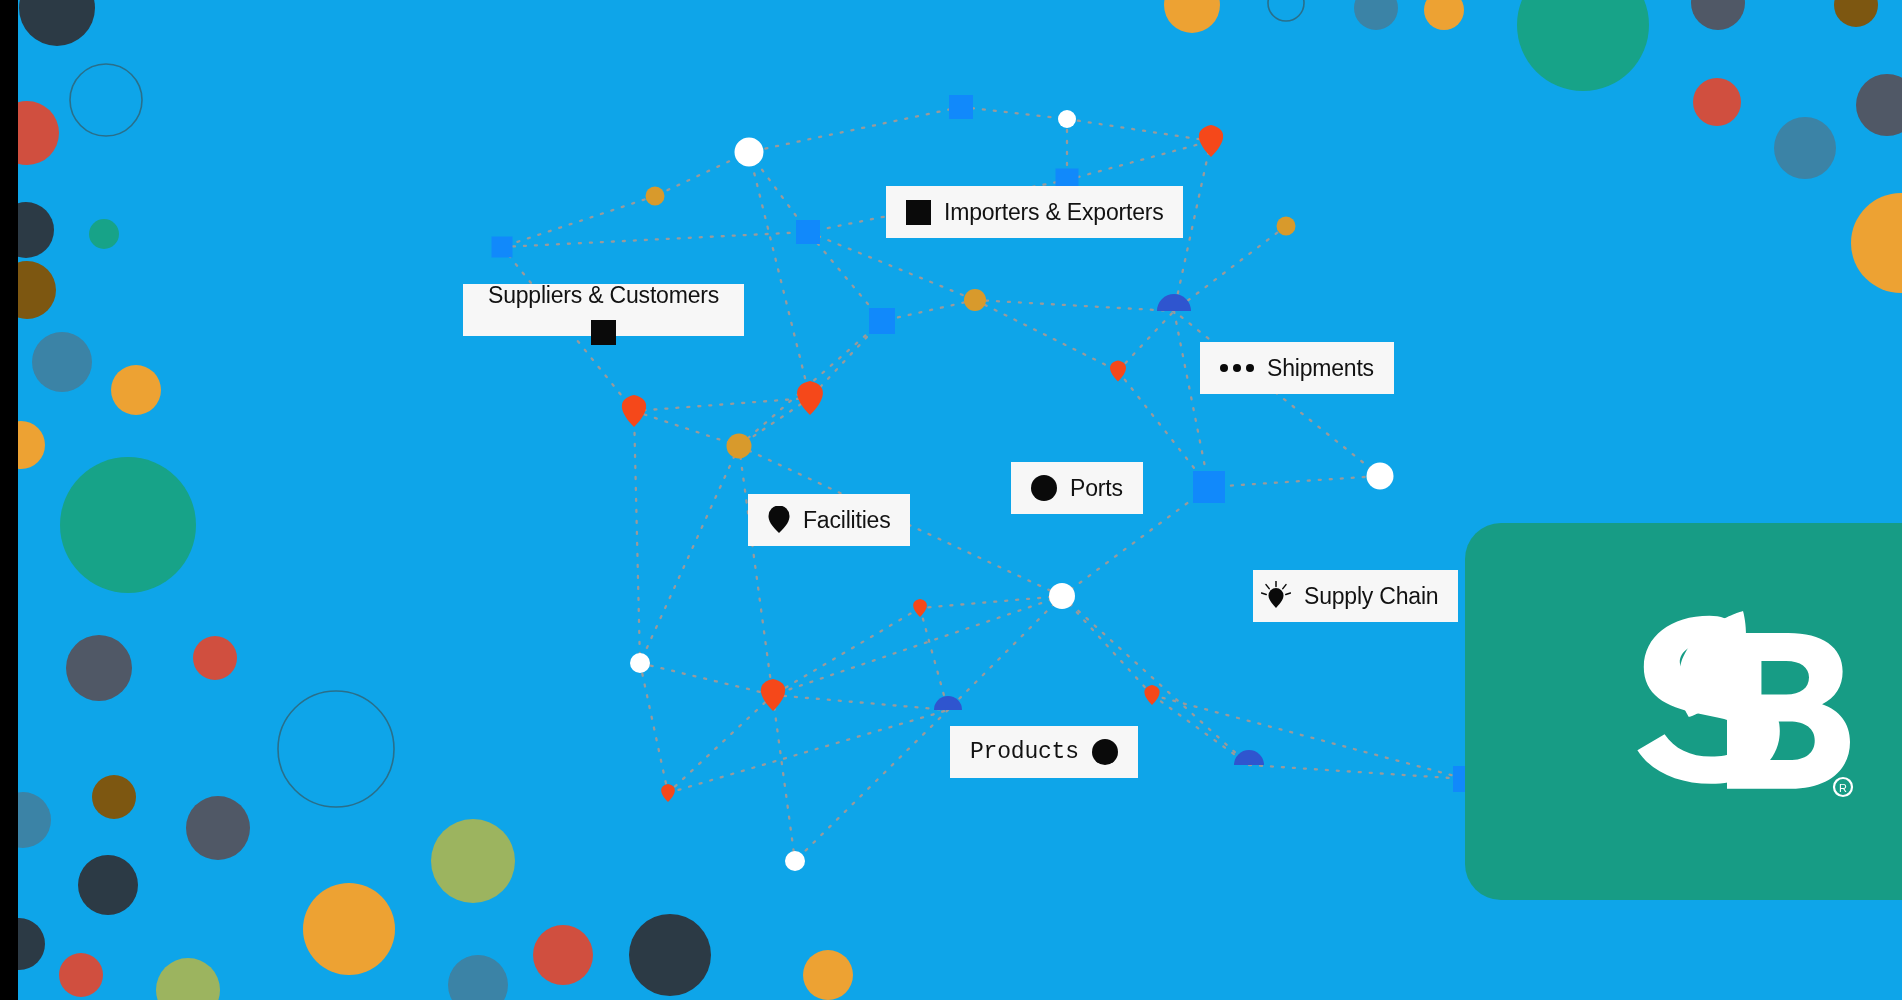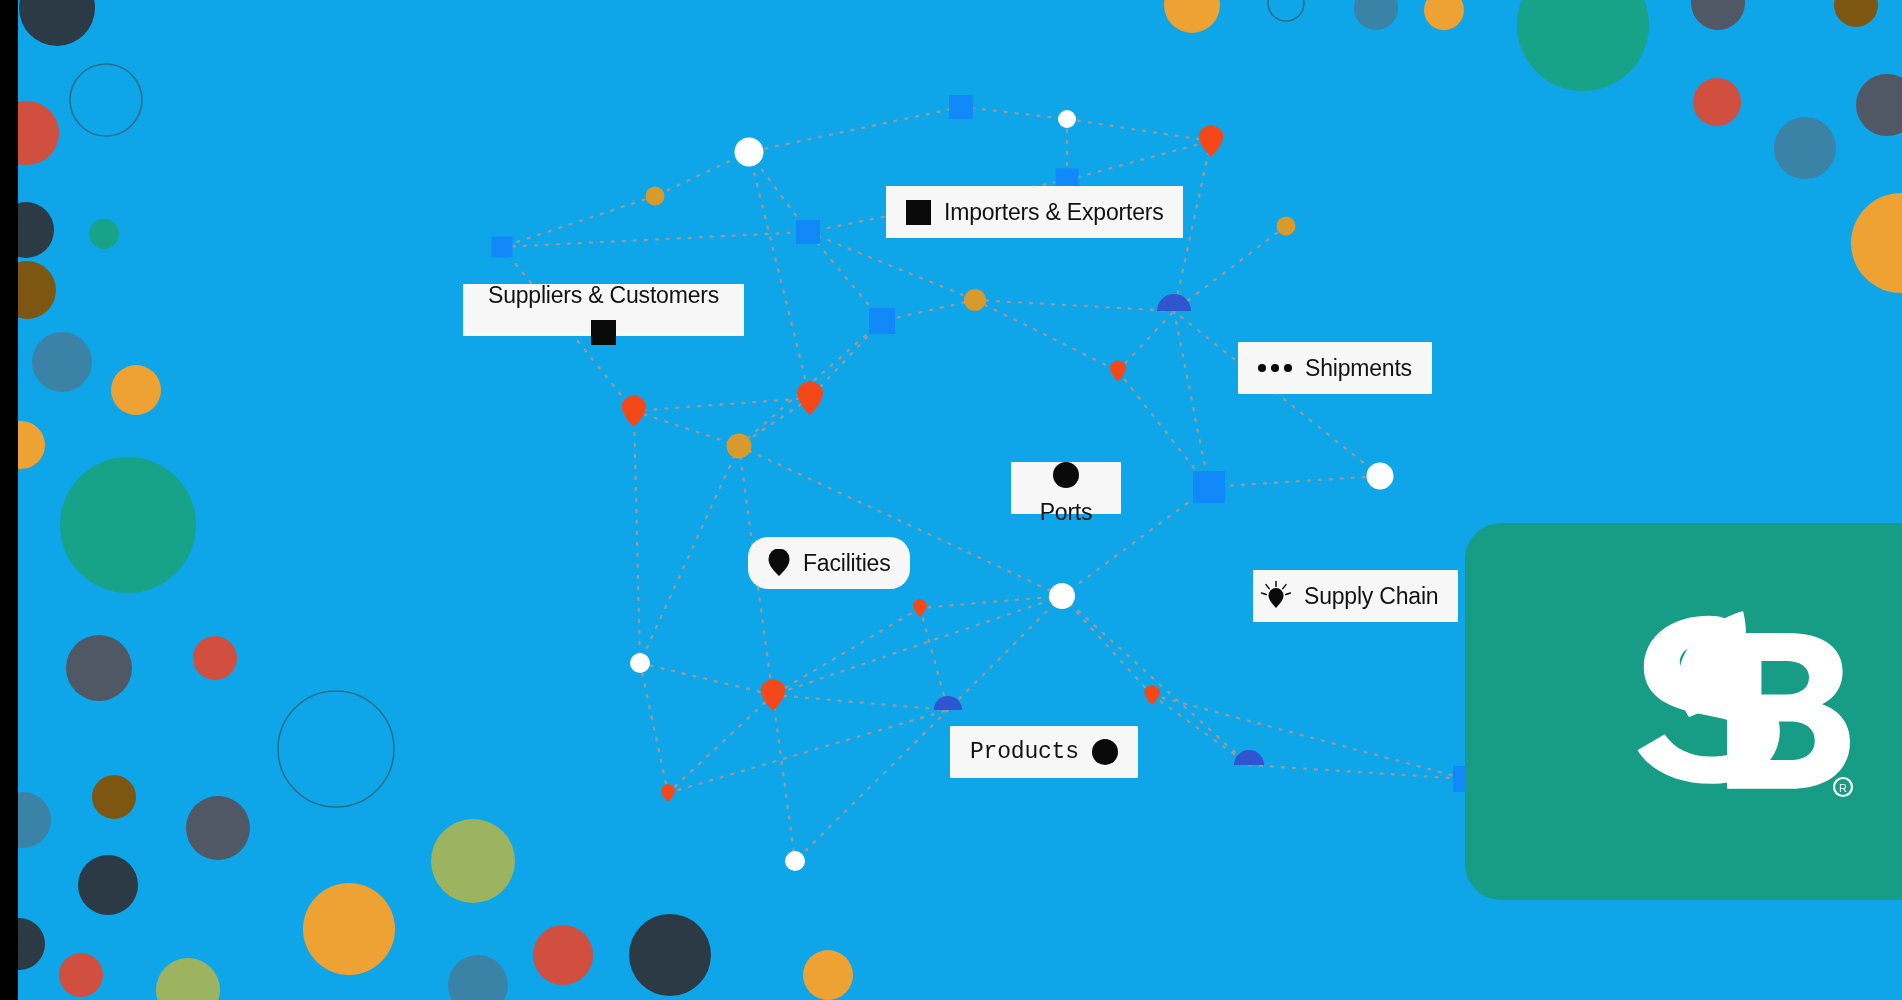--- a/index.html
+++ b/index.html
@@ -205,37 +205,37 @@
           <span class="ic-square"></span>
         </span>
         <span class="lbl-text">Importers &amp; Exporters</span>
       </div>
       <div class="node-label" style="left: 445px; top: 284px; min-width: 281px; flex-direction: column;">
         <span class="lbl-text">Suppliers &amp; Customers</span>
         <span class="lbl-icon">
           <span class="ic-square"></span>
         </span>
       </div>
-      <div class="node-label" style="left: 1220px; top: 342px; min-width: 172px; text-align: center;">
+      <div class="node-label" style="left: 1182px; top: 342px; min-width: 172px; text-align: center;">
         <span class="lbl-icon">
           <span class="ic-dots">
             <i></i>
             <i></i>
             <i></i>
           </span>
         </span>
         <span class="lbl-text">Shipments</span>
       </div>
-      <div class="node-label" style="left: 993px; top: 462px; min-width: 110px; flex-direction: column;">
+      <div class="node-label" style="left: 993px; top: 462px; min-width: 110px;">
         <span class="lbl-icon">
           <span class="ic-circle"></span>
         </span>
         <span class="lbl-text">Ports</span>
       </div>
-      <div class="node-label" style="left: 730px; top: 537px; min-width: 143px; border-radius: 20px;">
+      <div class="node-label" style="left: 730px; top: 494px; min-width: 143px;">
         <span class="lbl-icon">
           <svg width="22" height="28" viewBox="0 0 22 28">
             <path fill="#0a0a0a" d="M11 27 C3 19.5 0.5 14.5 0.5 10 A10.5 10.5 0 0 1 21.5 10 C21.5 14.5 19 19.5 11 27 Z"></path>
           </svg>
         </span>
         <span class="lbl-text">Facilities</span>
       </div>
       <div class="node-label" style="left: 1235px; top: 570px; min-width: 203px; padding-left: 8px;">
         <span class="lbl-icon">
           <svg width="30" height="30" viewBox="0 0 30 30">

